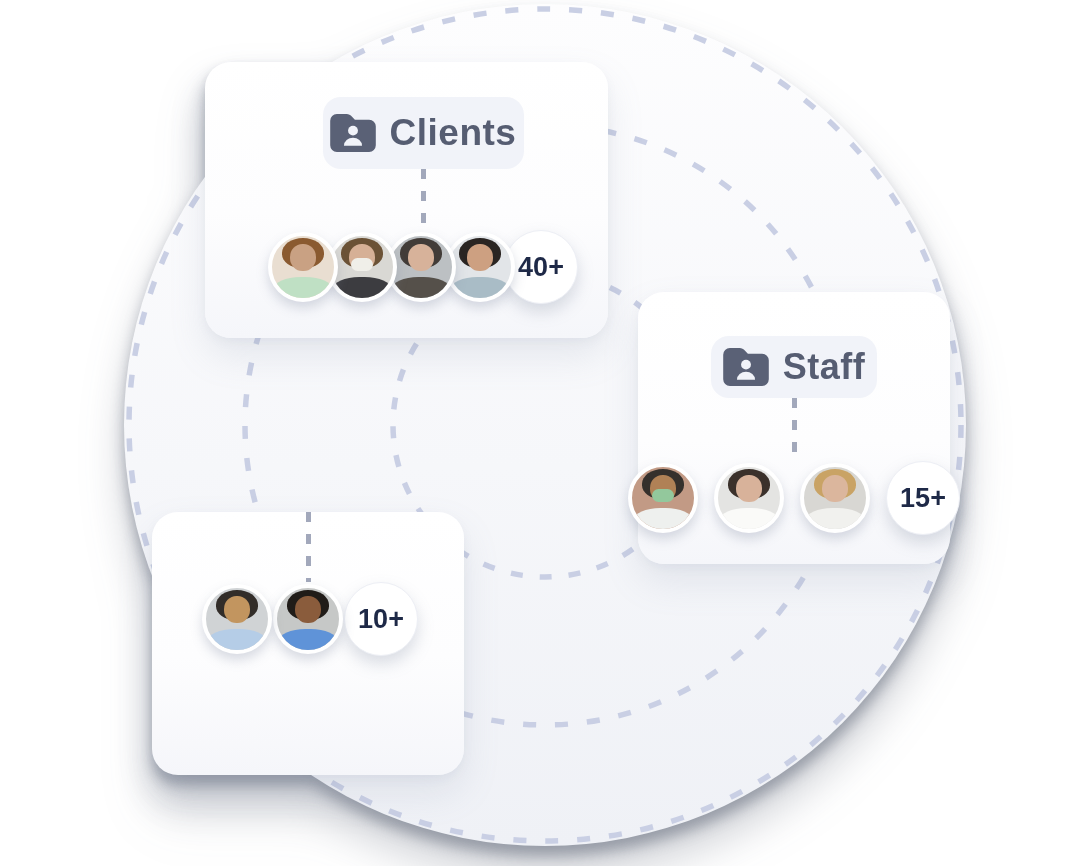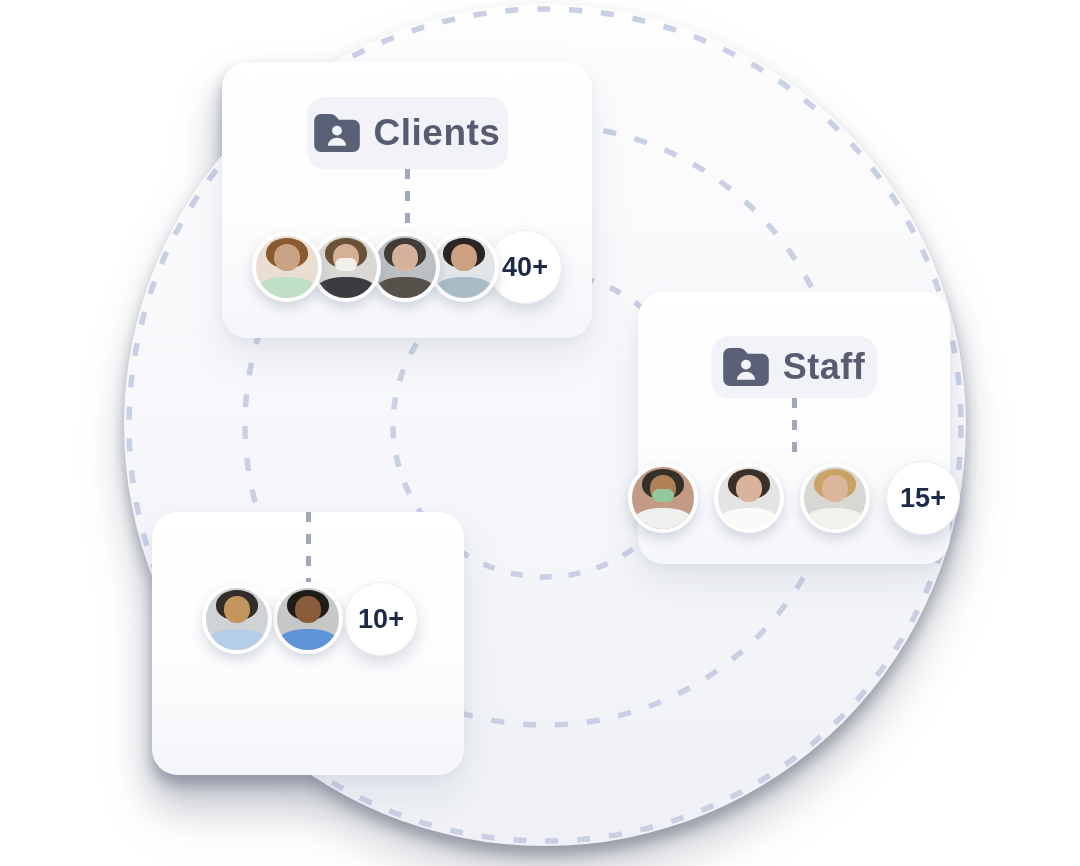--- a/index.html
+++ b/index.html
@@ -18,21 +18,21 @@
   }
   .rings{position:absolute;left:0;top:0;}
   .ring{fill:none;stroke:#c9cfe4;stroke-width:5.5;}
 
   .card{
     position:absolute;border-radius:26px;
     background:linear-gradient(180deg,#ffffff 0%,#fdfdfe 55%,#f5f6fa 100%);
     box-shadow:0 18px 36px rgba(128,140,165,.16),0 4px 10px rgba(128,140,165,.08);
     display:flex;flex-direction:column;align-items:center;
   }
-  .card.clients{left:222px;top:62px;width:370px;height:276px;}
+  .card.clients{left:205px;top:62px;width:370px;height:276px;padding-left:33px;}
   .card.staff{left:638px;top:292px;width:312px;height:272px;}
   .card.vendors{left:152px;top:512px;width:312px;height:263px;}
 
   .pill{
     display:flex;align-items:center;justify-content:center;gap:14px;
     background:#f1f3f9;border-radius:18px;color:#565d72;font-weight:600;letter-spacing:.5px;
   }
   .clients .pill{margin-top:35px;width:201px;height:72px;font-size:37px;}
   .staff   .pill{margin-top:44px;width:166px;height:62px;font-size:36px;}
   .vendors .pill{margin-top:28px;width:230px;height:66px;font-size:37px;}

